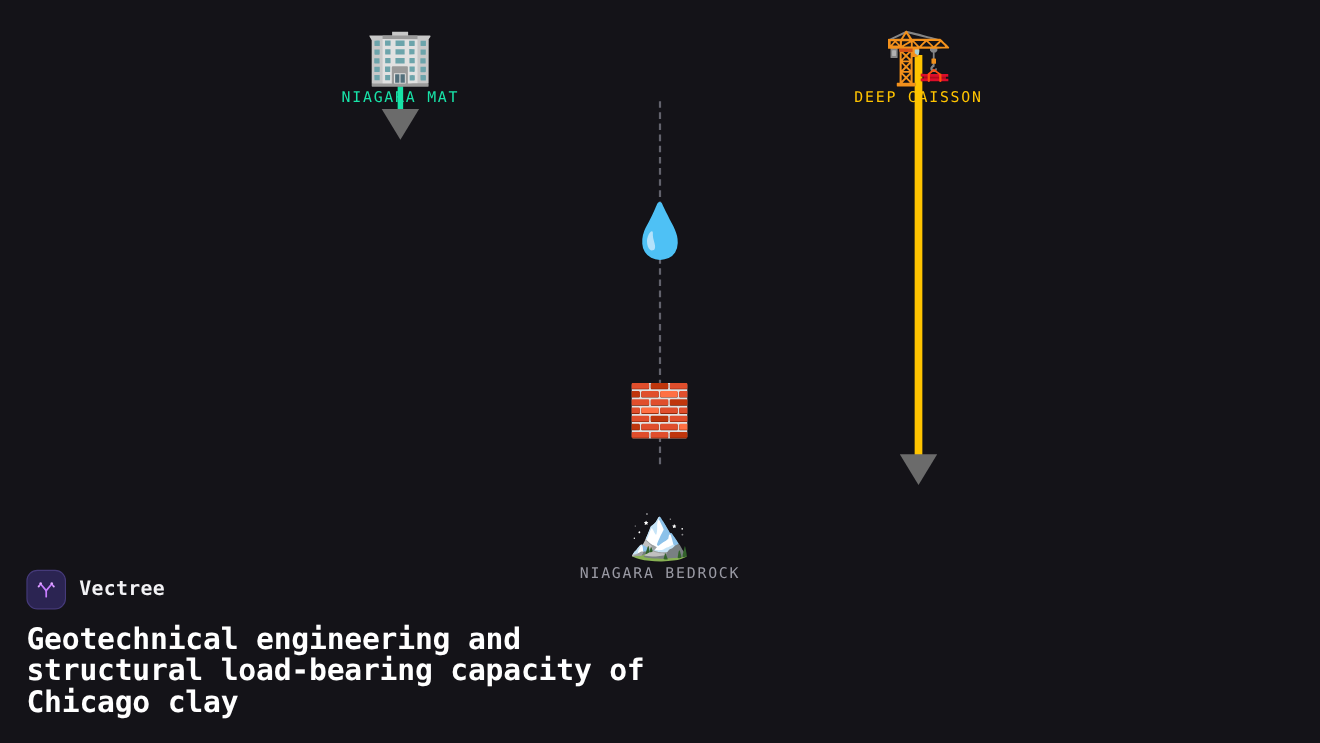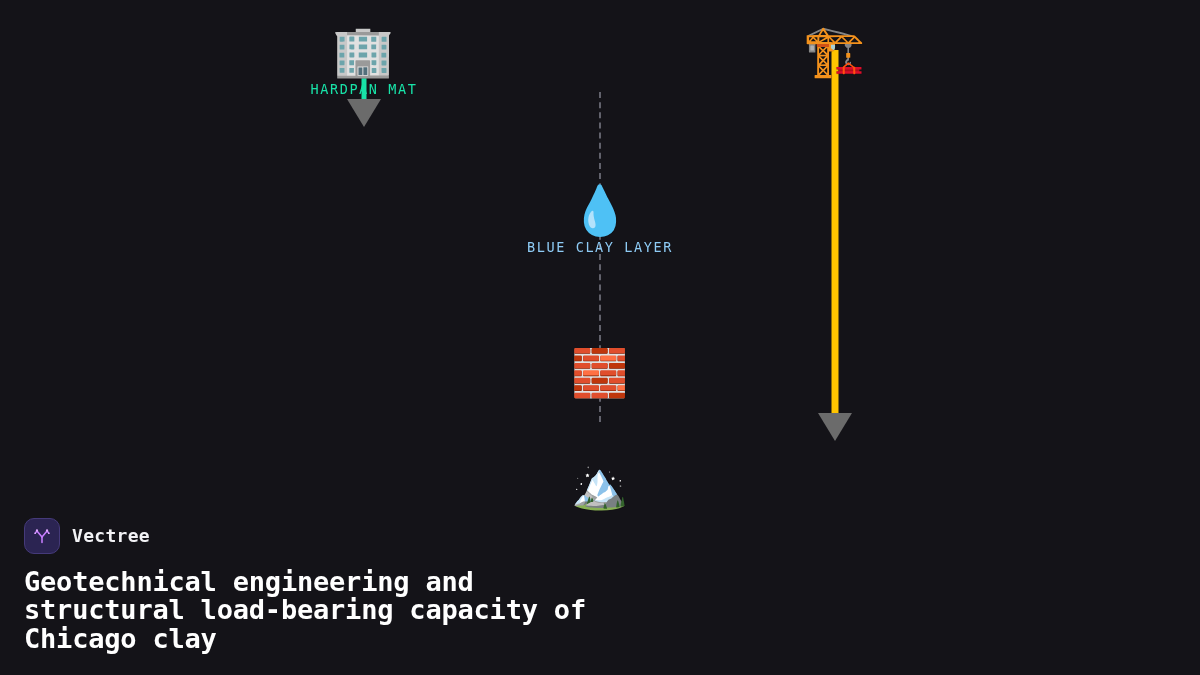--- a/index.html
+++ b/index.html
@@ -148,38 +148,39 @@
 
   <div class="line line-solid-left"></div>
   <div class="line line-solid-right"></div>
   <div class="line line-dashed-mid"></div>
 
   <div class="arrow arrow-left"></div>
   <div class="arrow arrow-right"></div>
 
   <div class="node" id="node-0">
     <span class="glyph">🏢</span>
-    <span class="label" style="color:#18E3A8">HARDPAN MAT</span>
+    <span class="label" style="color:#18E3A8">NIAGARA MAT</span>
   </div>
 
   <div class="node" id="node-1">
     <span class="glyph">🏗️</span>
+    <span class="label" style="color:#FFC400">DEEP CAISSON</span>
   </div>
 
   <div class="node" id="node-2">
     <span class="glyph">💧</span>
-    <span class="label" style="color:#8ECBF5">BLUE CLAY LAYER</span>
   </div>
 
   <div class="node" id="node-3">
     <span class="glyph">🧱</span>
   </div>
 
   <div class="node" id="node-4">
     <span class="glyph">🏔️</span>
+    <span class="label" style="color:#9A9AA4">NIAGARA BEDROCK</span>
   </div>
 
 </div>
 
 <div class="footer">
   <div class="brand-row">
     <div class="brand-logo">
       <svg width="22" height="22" viewBox="0 0 24 24" aria-hidden="true">
         <g stroke="#c77dff" stroke-width="1.7" fill="none" stroke-linecap="round">
           <path d="M12 19 L12 13"></path>

